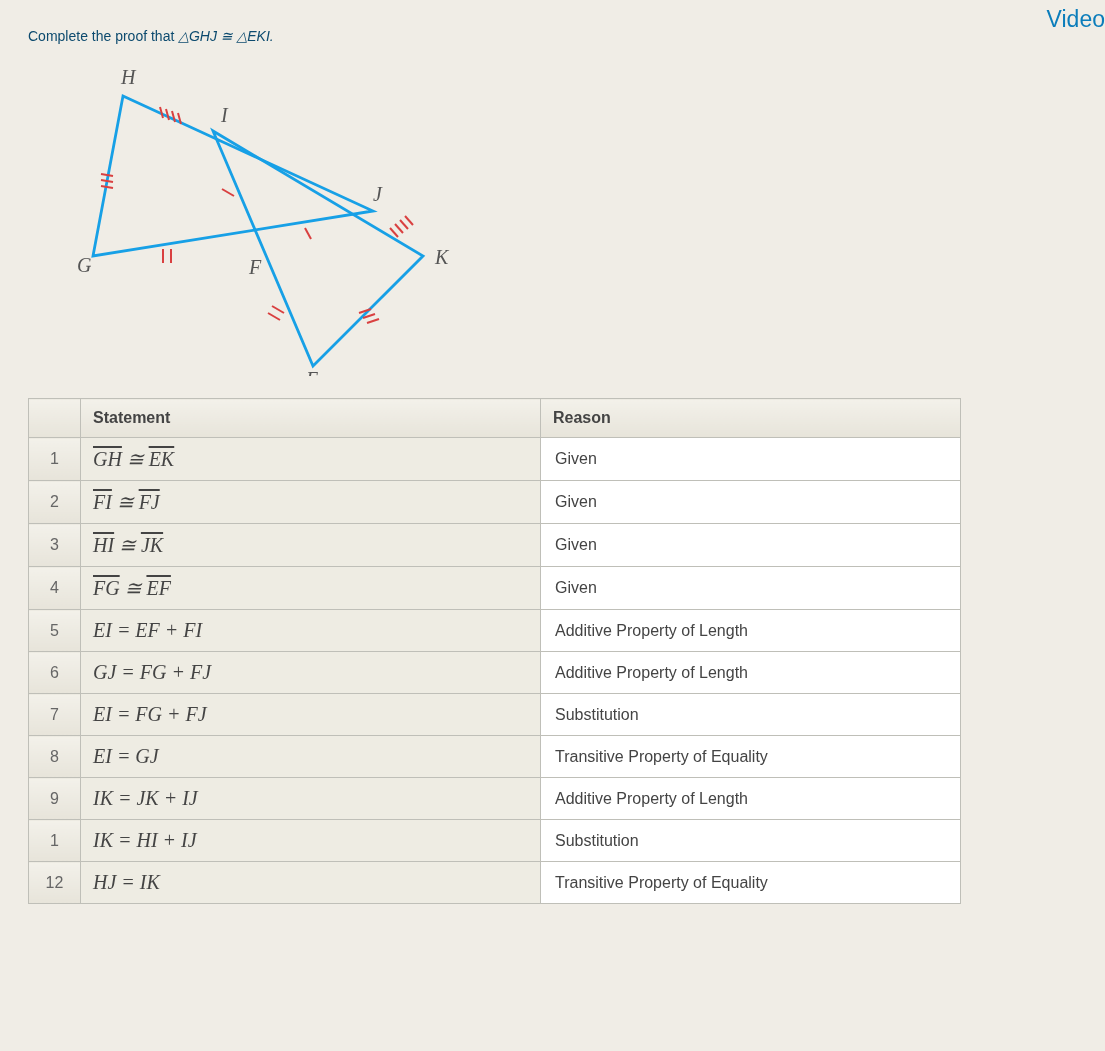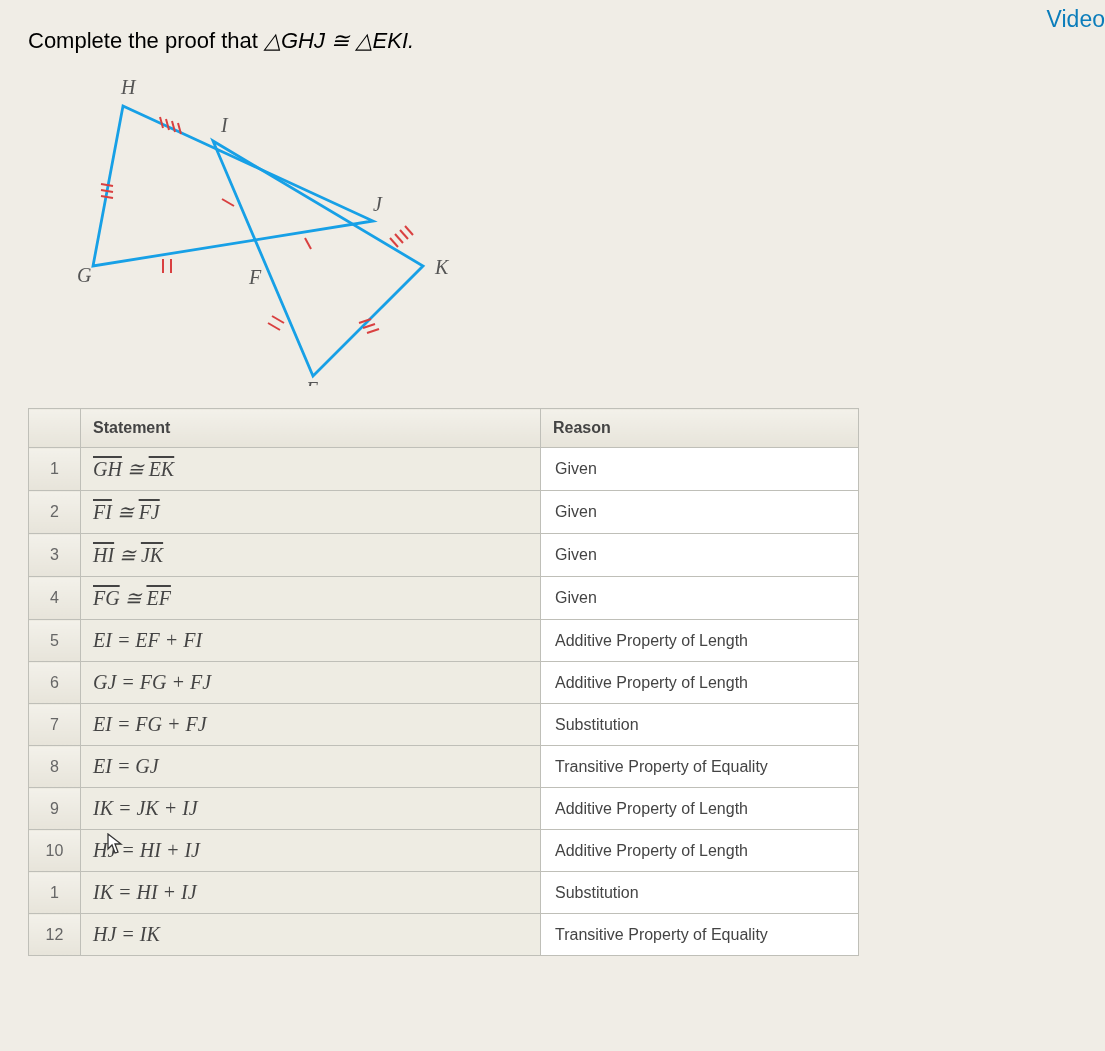--- a/index.html
+++ b/index.html
@@ -16,31 +16,31 @@
     position: absolute;
     top: 6px;
     right: 0;
     color: #0b7dbb;
     font-size: 23px;
   }
   .content {
     padding: 28px 28px 0 28px;
   }
   .prompt {
-    font-size: 22px;
-    color: #000000;
+    font-size: 14px;
+    color: #0c4a6e;
     margin-bottom: 12px;
   }
   .diagram-wrap {
     padding-left: 35px;
     margin-bottom: 18px;
   }
   table.proof {
     border-collapse: collapse;
-    width: 831px;
+    width: 933px;
     font-size: 16px;
   }
   table.proof th, table.proof td {
     border: 1px solid #bfbfb8;
     text-align: left;
     vertical-align: middle;
   }
   table.proof th {
     background: linear-gradient(#f3f1ea, #e7e4da);
     font-weight: bold;
@@ -211,27 +211,20 @@
           <td class="numcol">8</td>
           <td class="stmt">EI = GJ</td>
           <td class="reason">Transitive Property of Equality</td>
         </tr>
         <tr>
           <td class="numcol">9</td>
           <td class="stmt">IK = JK + IJ</td>
           <td class="reason">Additive Property of Length</td>
         </tr>
         <tr>
-          <td class="numcol">10</td>
-          <td class="stmt"><span class="mcursor">HJ = HI + IJ<svg width="16" height="22" viewBox="0 0 16 22">
-                <path d="M1 1 L1 16 L5 12 L8 20 L11 19 L8 11 L14 11 Z" fill="#fff" stroke="#333" stroke-width="1.3"></path>
-              </svg></span></td>
-          <td class="reason">Additive Property of Length</td>
-        </tr>
-        <tr>
           <td class="numcol">1</td>
           <td class="stmt">IK = HI + IJ</td>
           <td class="reason">Substitution</td>
         </tr>
         <tr>
           <td class="numcol">12</td>
           <td class="stmt">HJ = IK</td>
           <td class="reason">Transitive Property of Equality</td>
         </tr>
       </tbody>

